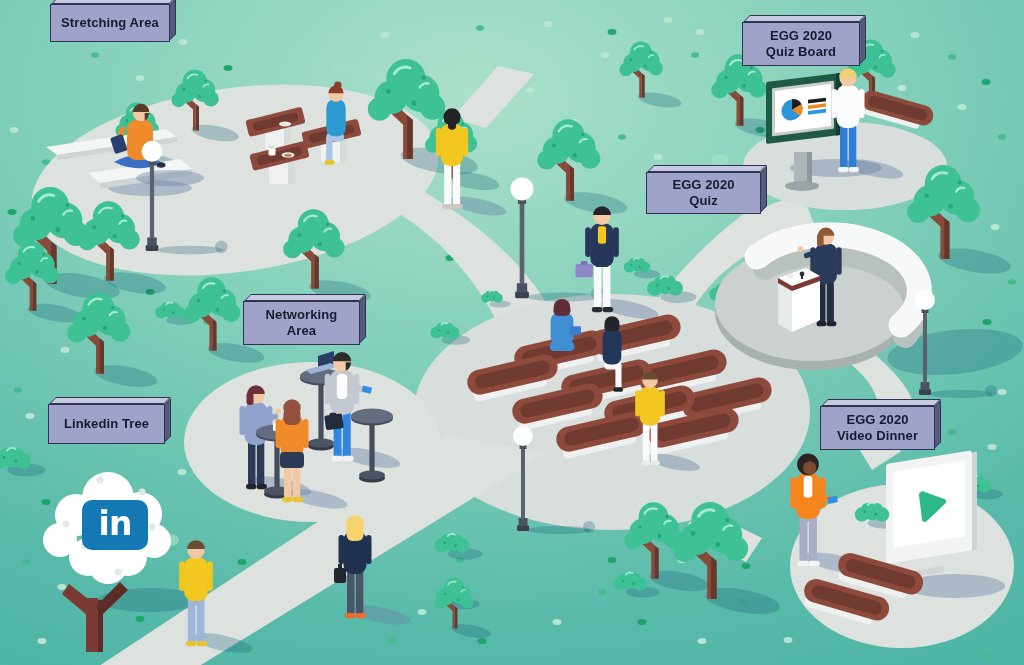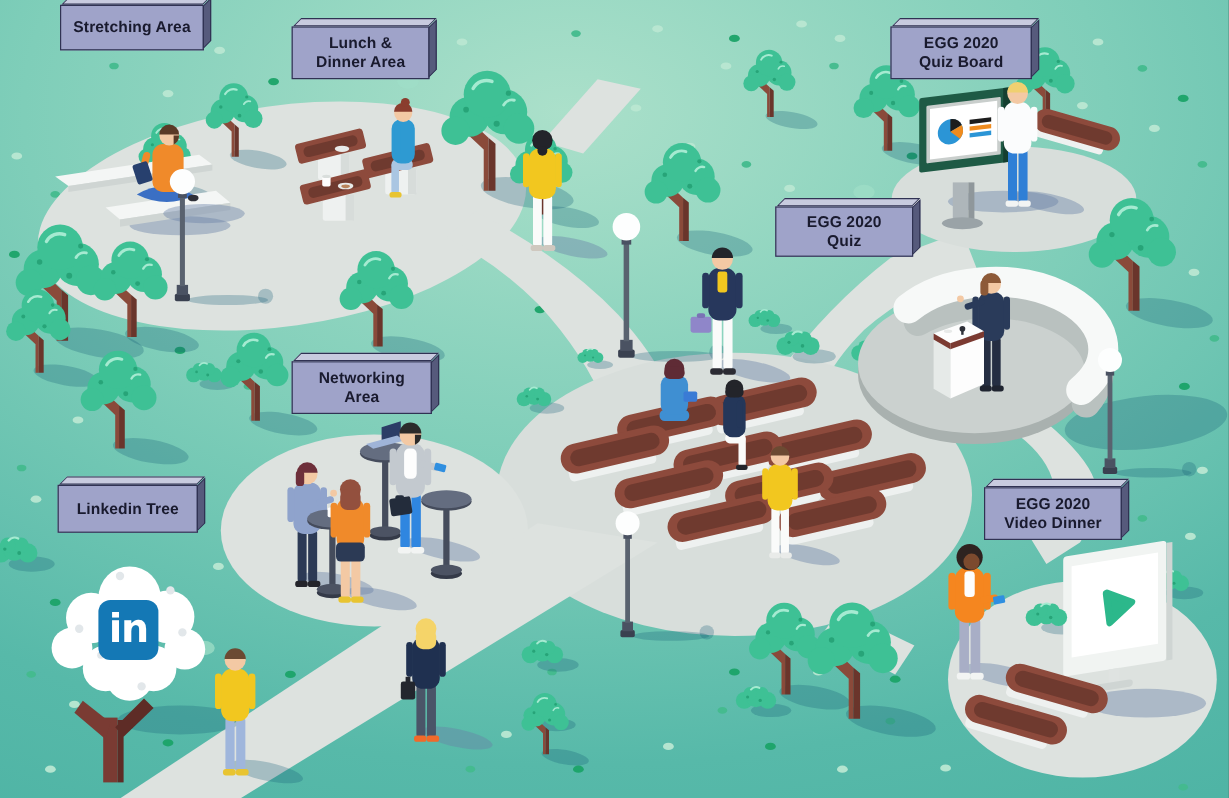--- a/index.html
+++ b/index.html
@@ -10,21 +10,21 @@
     background:var(--sign-face,#9fa3c9);border:1px solid var(--sign-border,#303253);box-sizing:border-box;
     color:var(--sign-text,#191a2e);font-weight:bold;font-size:13px;line-height:1.26;text-align:center;
     z-index:6;letter-spacing:.1px;}
   .sign::before{content:"";position:absolute;left:0;top:-8px;width:100%;height:7px;
     background:var(--sign-top,#c8cbdf);border:1px solid var(--sign-border,#303253);box-sizing:border-box;
     transform:skewX(-45deg);transform-origin:bottom left;}
   .sign::after{content:"";position:absolute;left:100%;top:0;width:7px;height:100%;
     background:var(--sign-side,#565a7c);border:1px solid var(--sign-border,#303253);box-sizing:border-box;
     transform:skewY(-45deg);transform-origin:left top;}
   .sign span:empty{display:none;}
-  .li-logo{position:absolute;left:82px;top:500px;width:50px;height:50px;z-index:5;
+  .li-logo{position:absolute;left:82px;top:500px;width:66px;height:50px;z-index:5;
     background:var(--linkedin-blue,#1478b5);border-radius:10px;color:#fff;text-align:center;
     font-family:"DejaVu Sans","Liberation Sans",sans-serif;font-weight:bold;font-size:33px;line-height:48px;
     letter-spacing:-1px;}
 </style>
 </head>
 <body>
 
 <div id="viewport">
   <svg id="scene" width="1024" height="665" viewBox="0 0 1024 665">
       <defs>
@@ -947,24 +947,20 @@
 <rect x="-42" y="-2" width="74" height="18" rx="4" fill="#eef1f0"></rect>
 <rect x="-46" y="-15" width="92" height="25" rx="12.5" fill="#8d4a3c"></rect>
 <rect x="-38" y="-9.5" width="76" height="14" rx="7" fill="#6f3a2f"></rect>
       </g>
     </svg>
 
   <div class="sign" style="left:50px;top:4px;width:120px;height:38px">
     <span>Stretching Area</span>
 
   </div>
-  <div class="sign" style="left:243px;top:22px;width:115px;height:44px">
-    <span>Lunch &amp;</span>
-    <span>Dinner Area</span>
-  </div>
   <div class="sign" style="left:742px;top:22px;width:118px;height:44px">
     <span>EGG 2020</span>
     <span>Quiz Board</span>
   </div>
   <div class="sign" style="left:646px;top:172px;width:115px;height:42px">
     <span>EGG 2020</span>
     <span>Quiz</span>
   </div>
   <div class="sign" style="left:243px;top:301px;width:117px;height:44px">
     <span>Networking</span>

